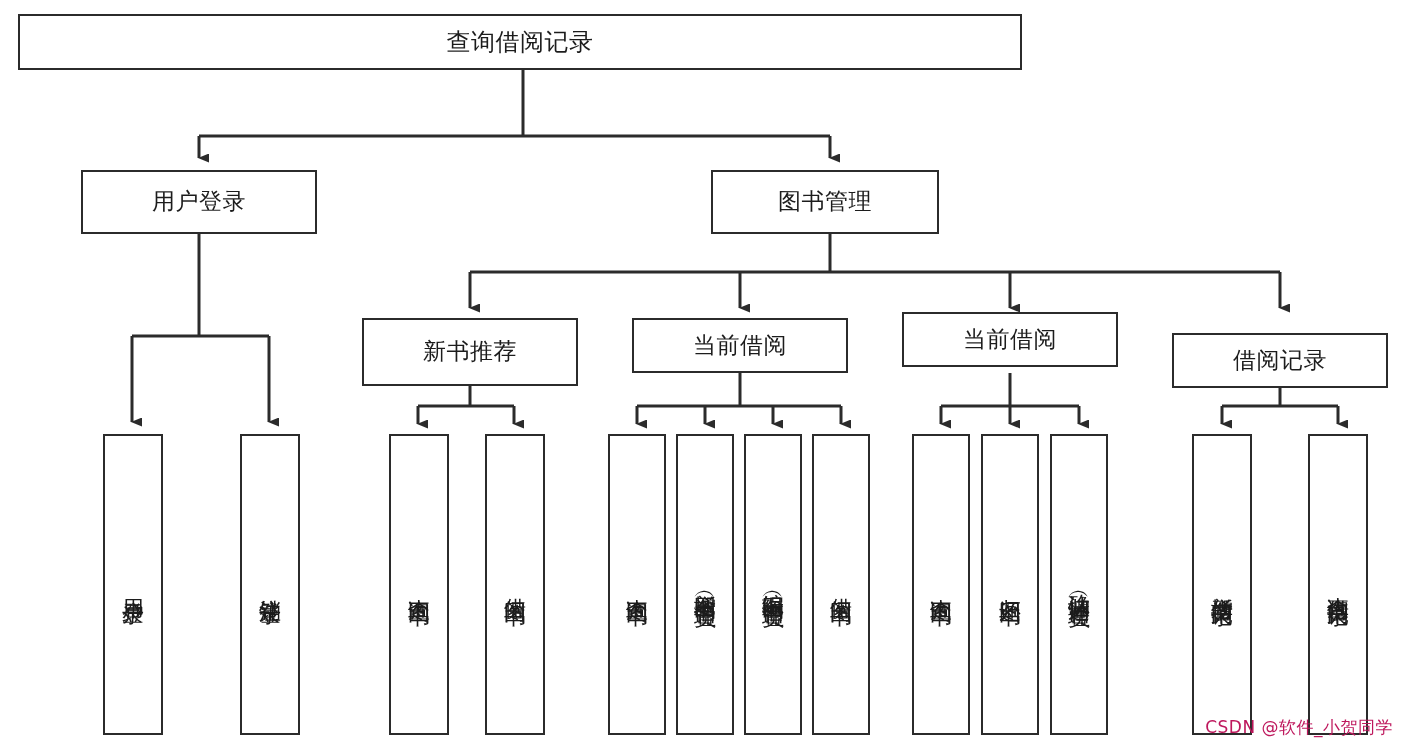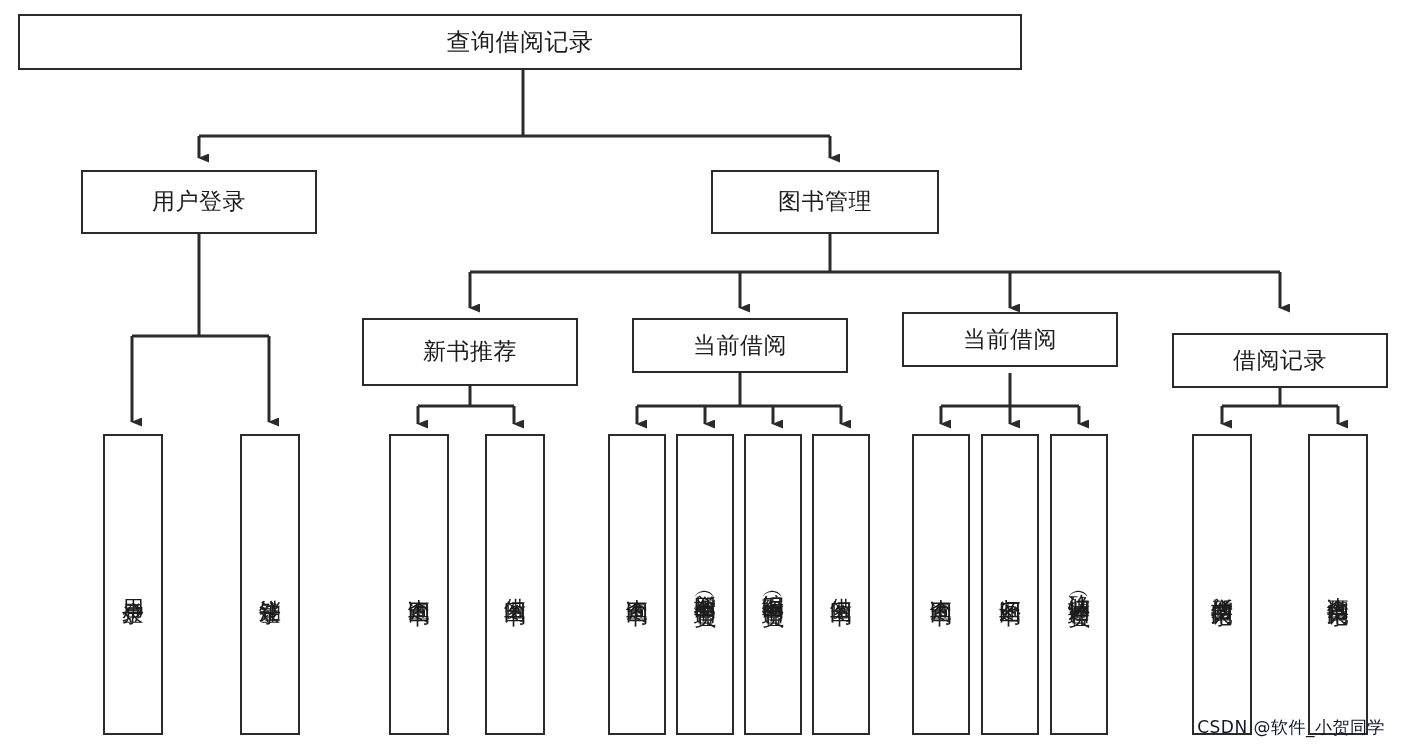--- a/index.html
+++ b/index.html
@@ -58,24 +58,24 @@
     writing-mode: vertical-rl;
     text-orientation: upright;
     font-size: 22px;
     line-height: 1.1;
     letter-spacing: 2px;
     white-space: normal;
     max-height: 100%;
   }
   .watermark {
     position: absolute;
-    right: 20px;
+    right: 12px;
     bottom: 8px;
     font-size: 17px;
-    color: #0f172a;
+    color: #be185d;
     letter-spacing: 0.5px;
     white-space: nowrap;
     pointer-events: none;
   }
 </style>
 </head>
 <body>
 
 <div id="diagram-root">
 

